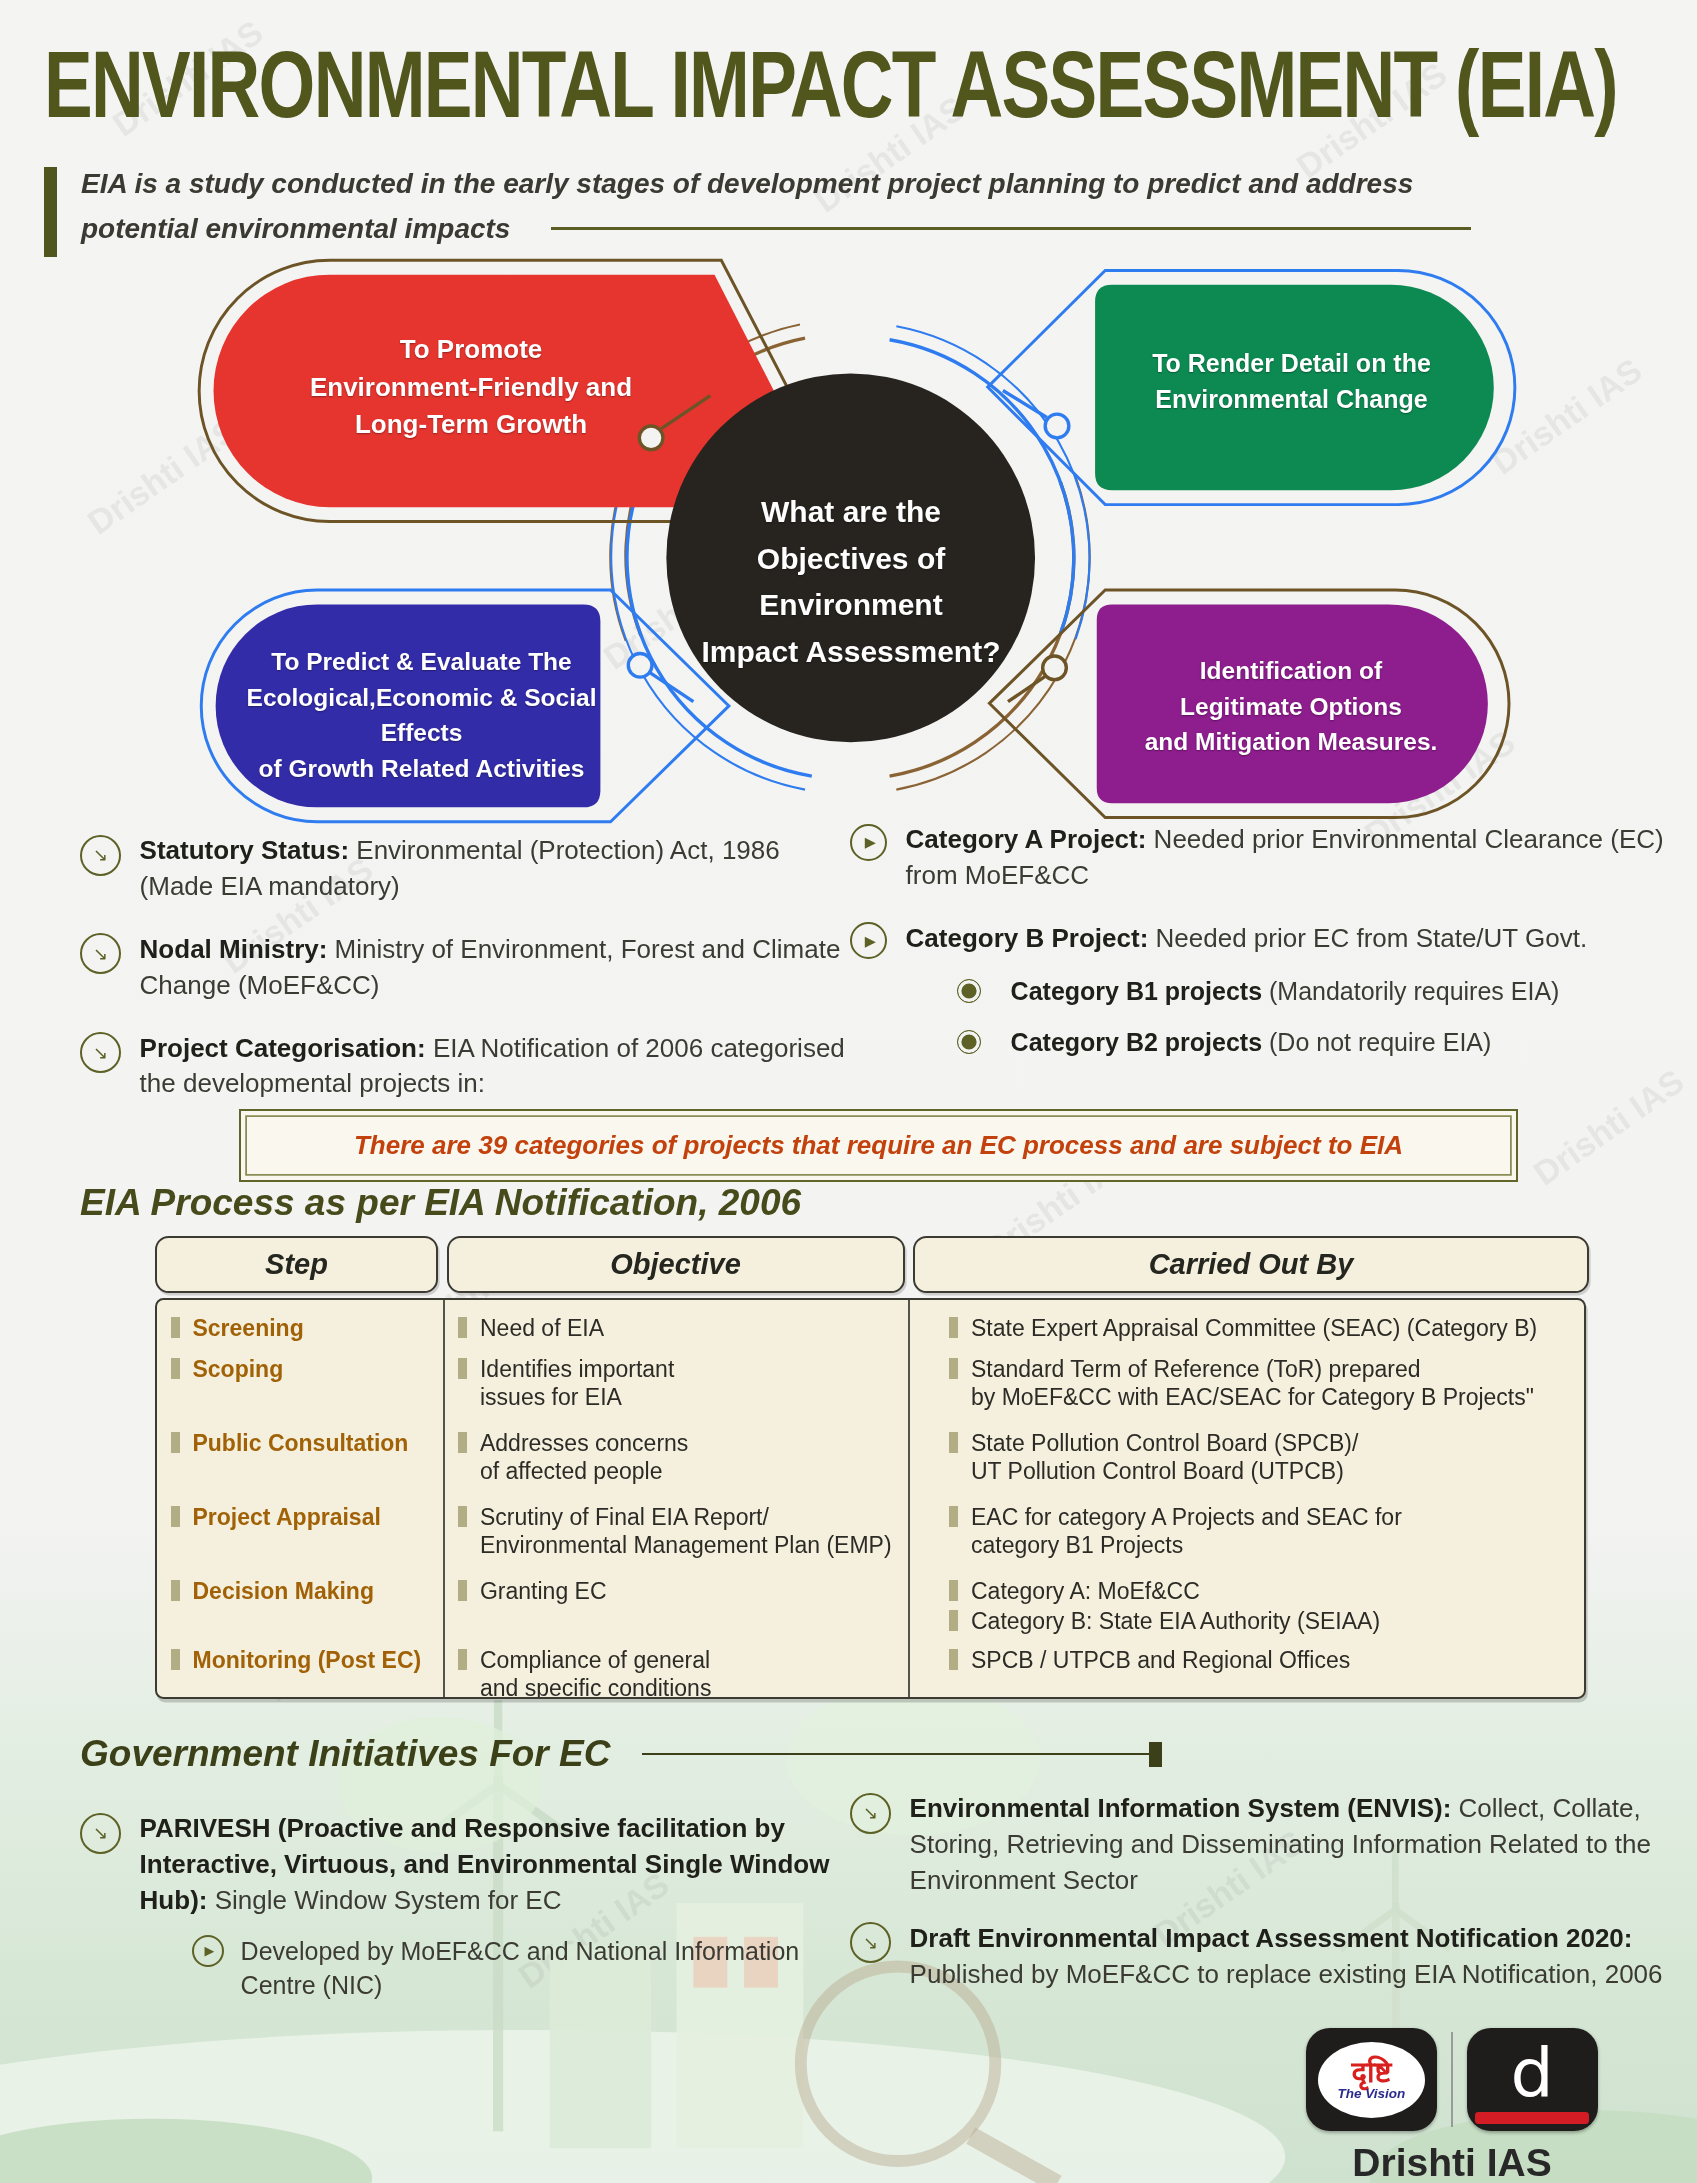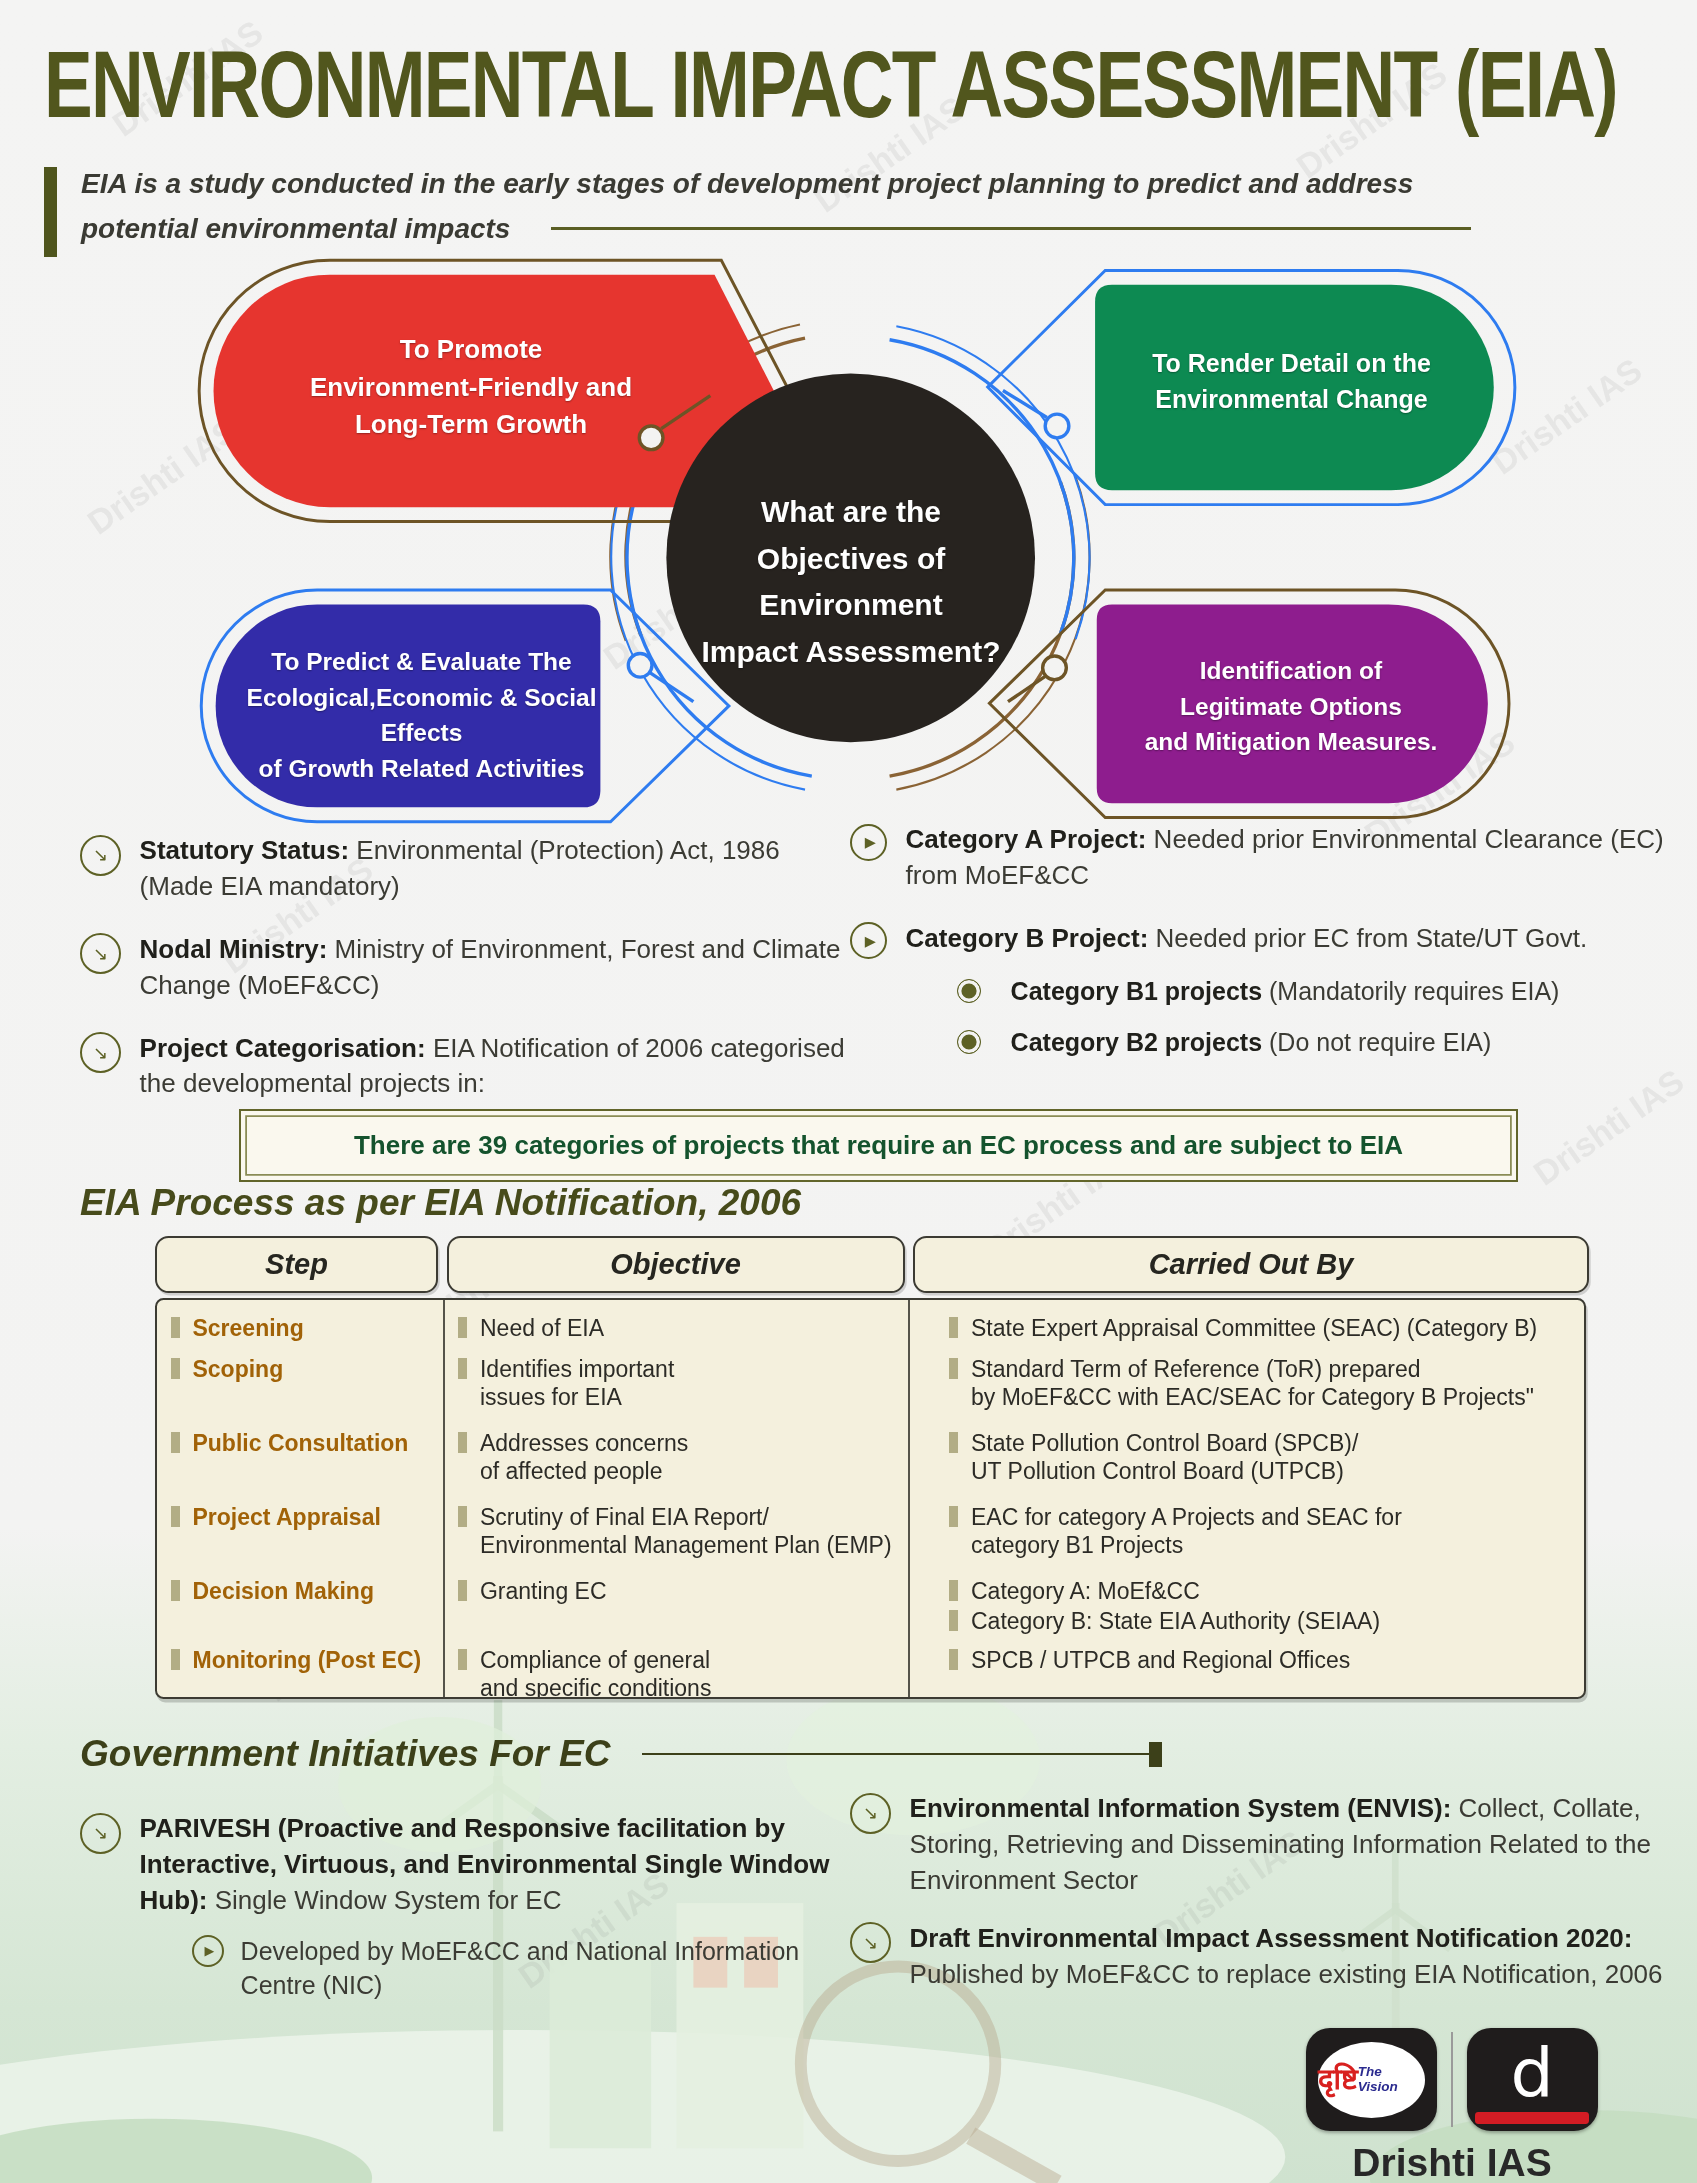--- a/index.html
+++ b/index.html
@@ -34,21 +34,21 @@
   .fact-tx{font-size:26px;line-height:1.38;color:#3b3b34;}
   .fact-tx strong{color:#20201b;}
   .subitems{margin:8.5px 0 0 51px;}
   .subitem{display:flex;align-items:center;gap:30px;margin-top:17px;font-size:25px;color:#3b3b34;text-align:center;}
   .dot{flex:0 0 22px;width:22px;height:22px;border-radius:50%;background:#5d6125;
        border:1.7px solid #5d6125;box-shadow:inset 0 0 0 3.4px #f3f3f2;}
   
   .banner{position:absolute;left:239px;top:1109px;width:1279px;height:73px;box-sizing:border-box;
           border:2.5px solid #62652a;background:#faf8ee;display:flex;align-items:center;justify-content:center;
           box-shadow:inset 0 0 0 4.2px #faf8ee, inset 0 0 0 6px #8a8c55;}
-  .banner span{font-size:26px;font-weight:bold;color:#14532d;}
+  .banner span{font-size:26px;font-weight:bold;font-style:italic;color:#c2410c;}
   
   .proc-head{position:absolute;left:80px;top:1182px;font-size:37px;font-weight:bold;
              font-style:italic;color:#474b1b;}
   .tbl{position:absolute;left:123px;top:1236px;width:1437px;padding-left:32px;}
   .tbl-headrow{display:flex;gap:8.5px;}
   .th{box-sizing:border-box;height:57px;border:2.1px solid #3c3b33;border-radius:13.5px;background:#f4f0dd;
       display:flex;align-items:center;justify-content:center;font-size:29px;font-weight:bold;
       font-style:italic;color:#262620;box-shadow:1.7px 2.5px 0 rgba(0,0,0,.15);}
   .th1{width:283px;} .th2{width:458px;} .th3{width:676px;}
   .tbl-body{position:relative;margin-top:5px;box-sizing:border-box;width:1431px;height:401px;
@@ -69,21 +69,21 @@
   .gi-line{flex:1;height:2.5px;background:#3c4019;margin-left:32px;}
   .gi-sq{width:13.5px;height:25px;background:#3c4019;}
   .gi-left{position:absolute;left:80px;top:1811px;width:765px;}
   .gi-right{position:absolute;left:850px;top:1791px;width:824px;}
   .gi-sub{display:flex;gap:17px;margin:15px 0 0 52px;}
   .gi-sub .fact-ic{flex:0 0 32px;width:32px;height:32px;font-size:12.7px;}
   
   .logos{position:absolute;left:1306px;top:2028px;display:flex;align-items:center;gap:13.5px;}
   .logo-box{width:131px;height:103px;border-radius:24px;background:#1f1c1c;position:relative;
             display:flex;align-items:center;justify-content:center;box-shadow:0 1.7px 3.4px rgba(0,0,0,.3);}
-  .logo-oval{width:107px;height:76px;border-radius:50%;background:#ffffff;display:flex;flex-direction:row;
+  .logo-oval{width:107px;height:76px;border-radius:50%;background:#ffffff;display:flex;flex-direction:column;
              align-items:center;justify-content:center;}
   .logo-hindi{font-size:29px;font-weight:bold;color:#d8201f;line-height:1;}
   .logo-vision{font-size:13.5px;font-weight:bold;font-style:italic;color:#2b2b8f;margin-top:-1.7px;}
   .logo-div{width:2.5px;height:95px;background:#9a9a9a;}
   .logo-d{font-size:68px;color:#ffffff;font-family:"DejaVu Sans",sans-serif;margin-top:-12px;}
   .logo-redbar{position:absolute;left:8.5px;right:8.5px;bottom:6.8px;height:12px;background:#d31c24;border-radius:3.4px;}
   .brand{position:absolute;left:1306px;top:2141px;width:292px;text-align:center;
          font-size:39px;font-weight:bold;color:#282828;}
   
   #scene-svg{position:absolute;left:0;top:1683px;}

